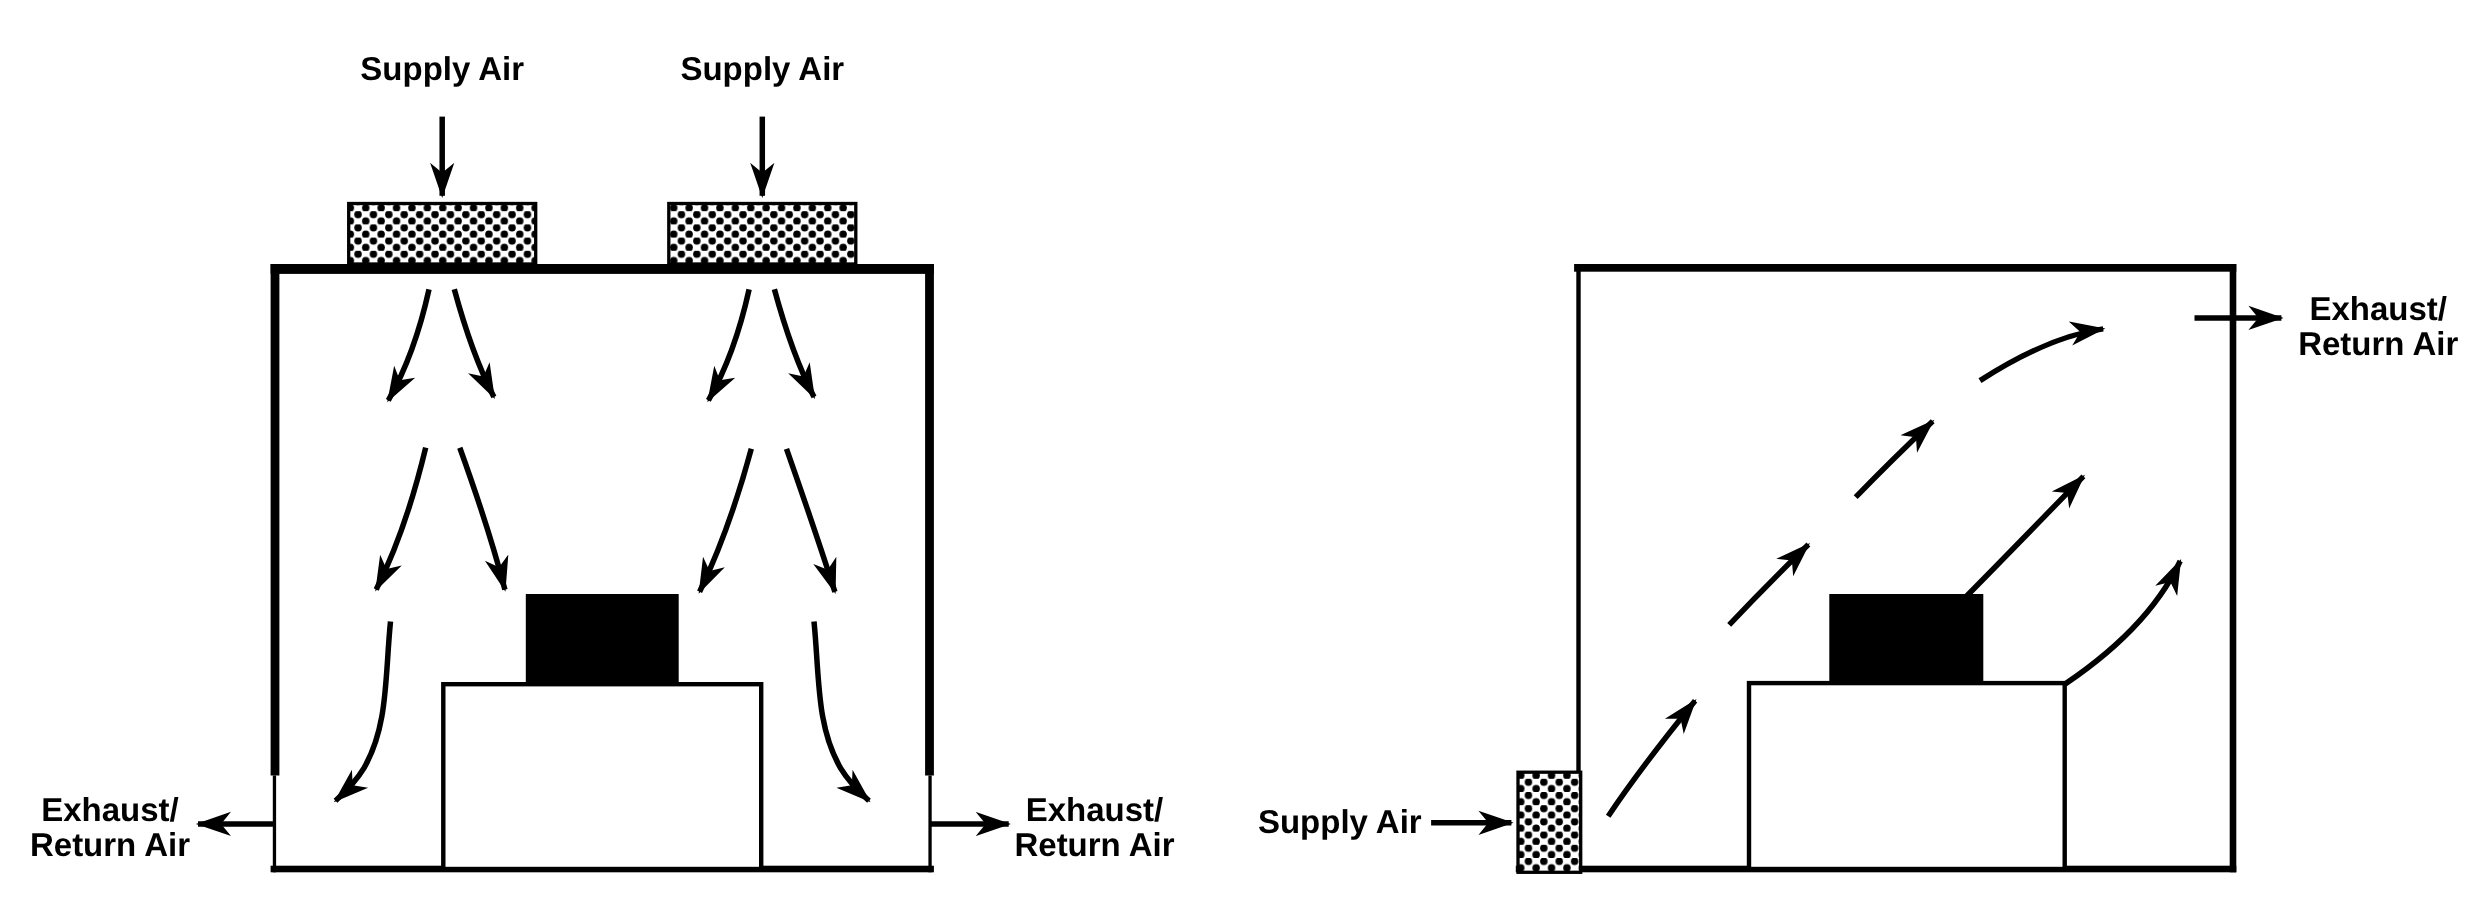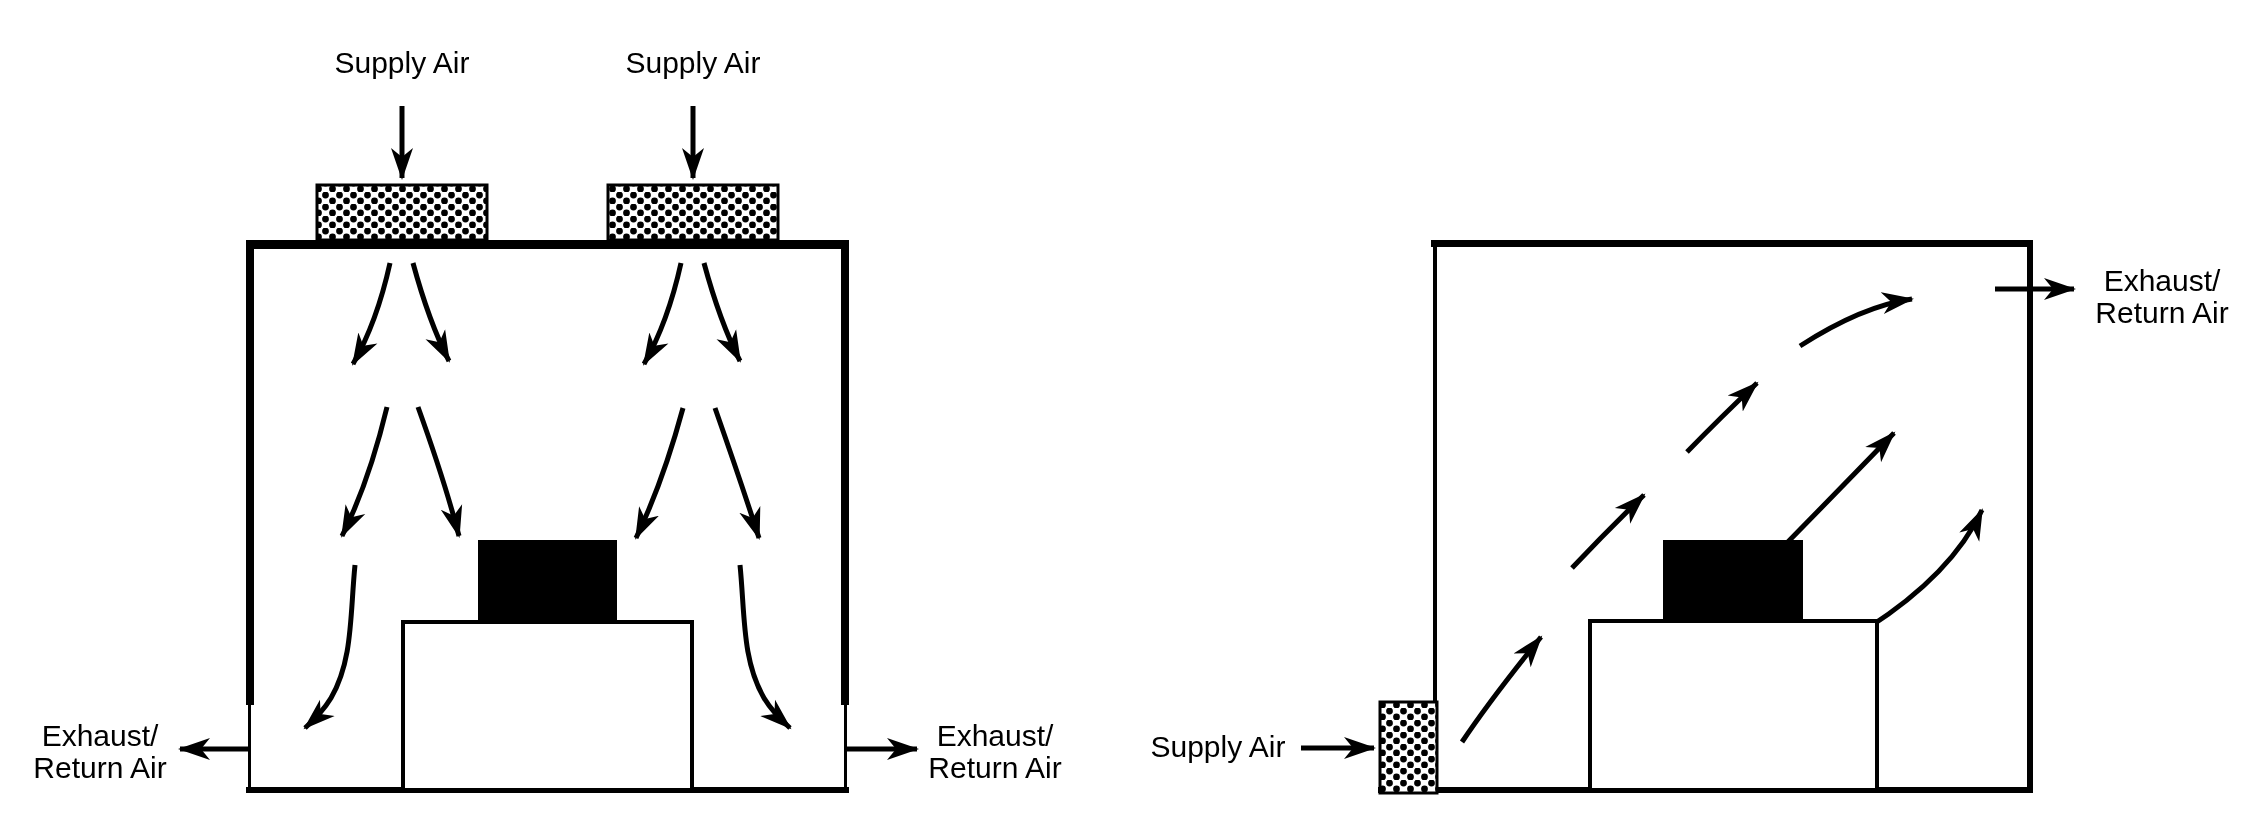--- a/index.html
+++ b/index.html
@@ -1,16 +1,16 @@
 <!DOCTYPE html>
 <html><head>
 <meta charset="utf-8">
 <style>
   html, body { margin: 0; padding: 0; background: #ffffff; }
-  .stage { width: 2250px; height: 827px; position: relative; background: #ffffff; }
+  .stage { width: 2250px; height: 827px; position: relative; background: #ffffff; font-weight: bold; }
   svg { display: block; }
   text {
     font-family: "Liberation Sans", "DejaVu Sans", sans-serif;
     font-size: 30px;
     fill: #000000;
   }
 </style>
 </head>
 <body>
 

